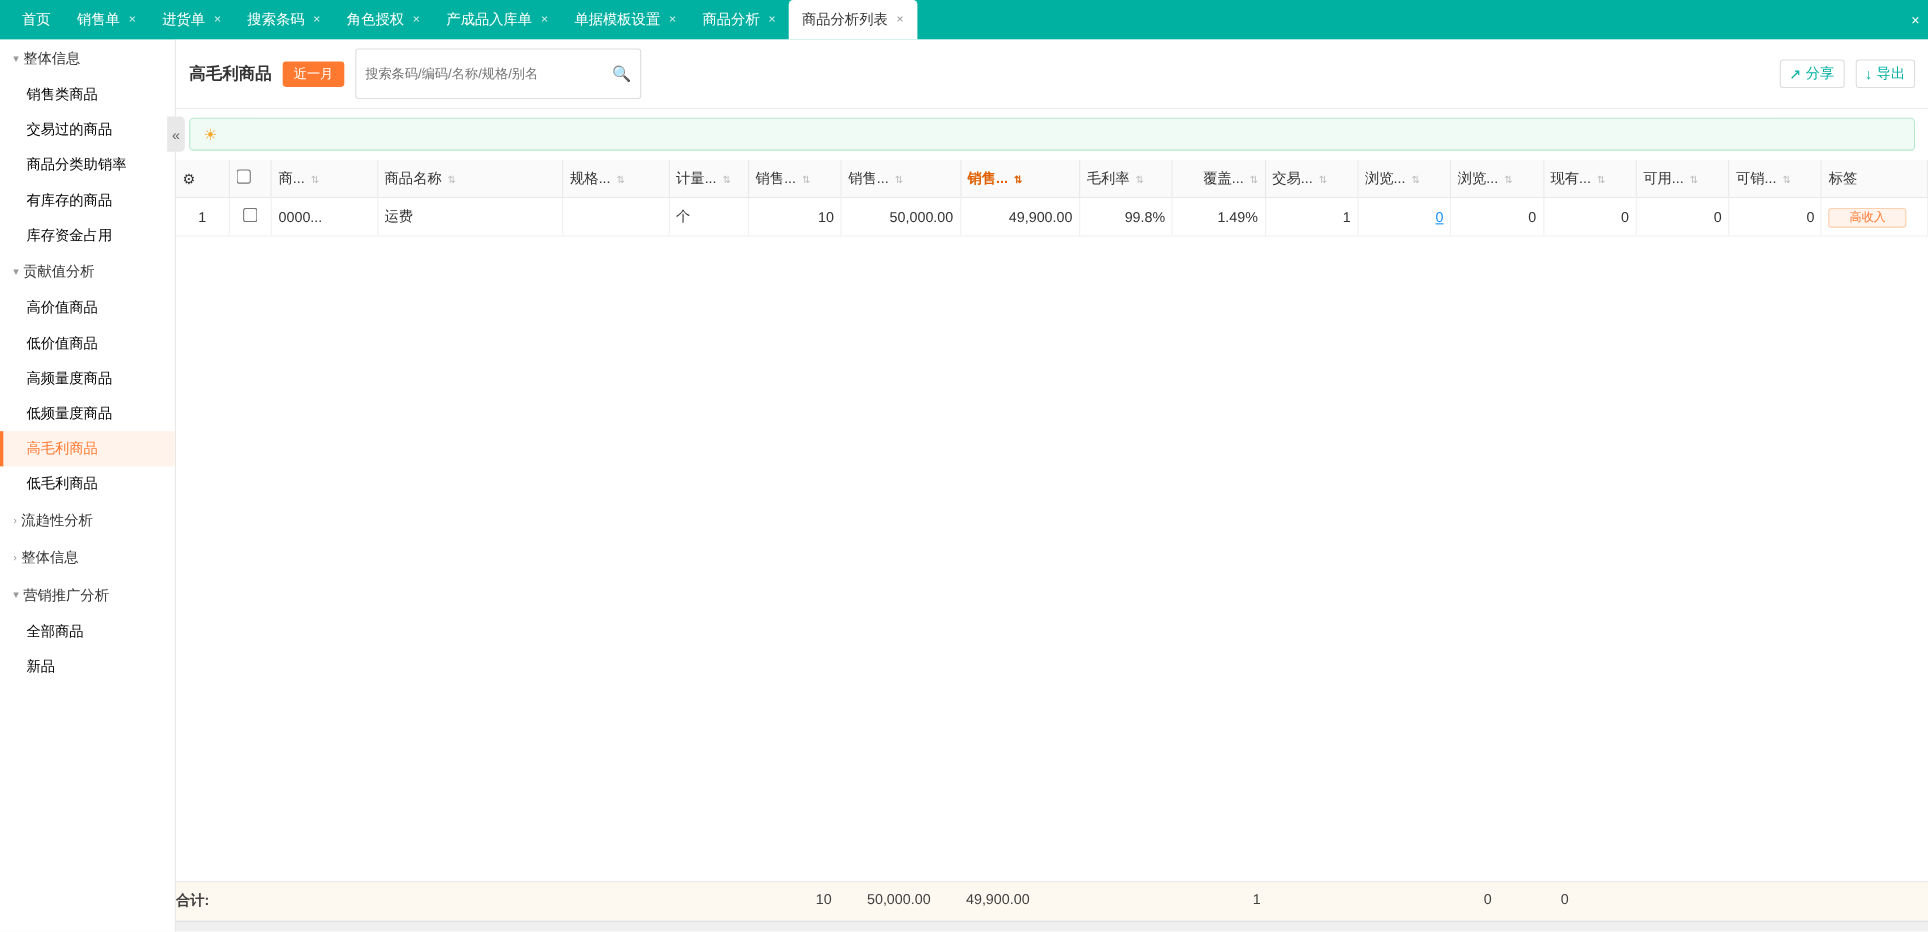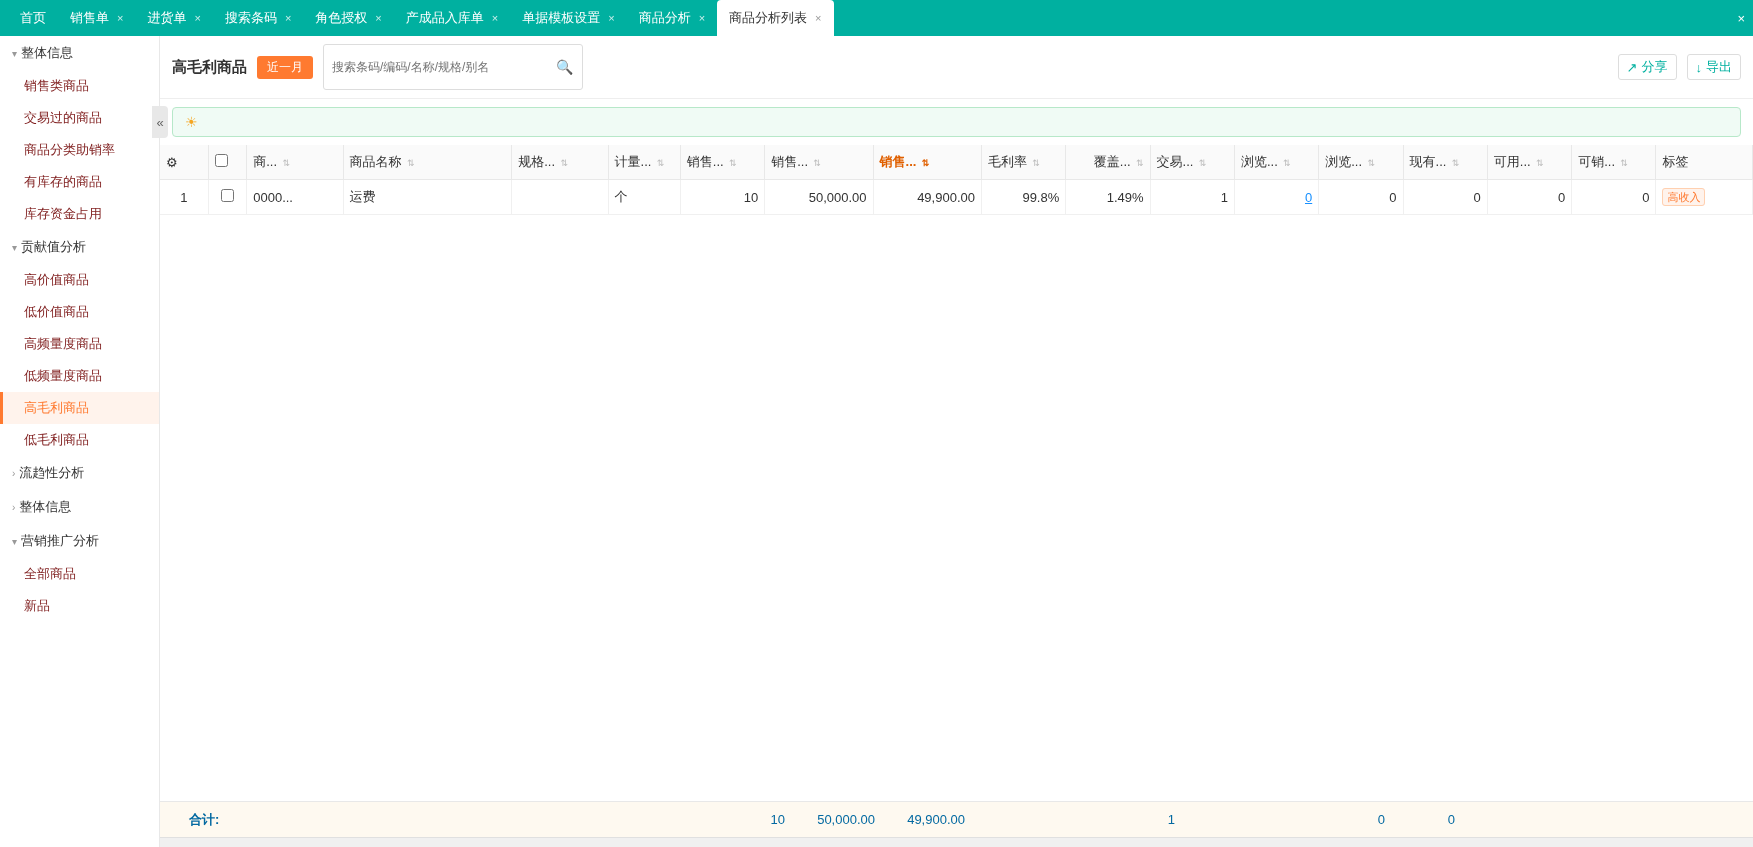--- a/index.html
+++ b/index.html
@@ -65,21 +65,21 @@
       align-items: center;
       padding: 8px 12px;
       font-size: 13px;
       color: #333;
       cursor: pointer;
       gap: 4px;
     }
     .sidebar-item {
       padding: 7px 12px 7px 24px;
       font-size: 12px;
-      color: #7f1d1d;
+      color: #000000;
       cursor: pointer;
       white-space: nowrap;
     }
     .sidebar-item.active {
       background: #fff3ec;
       color: #ff7a30;
       border-left: 3px solid #ff7a30;
       padding-left: 21px;
     }
     .sidebar-toggle { font-size: 10px; color: #999; }
@@ -225,35 +225,35 @@
       overflow: hidden;
       text-overflow: ellipsis;
       white-space: nowrap;
     }
     .td-center { text-align: center; }
     .td-right { text-align: right; }
     .tag-high-income {
       color: #ff7a30;
       background: #fff3ec;
       border: 1px solid #ffd0b0;
-      padding: 2px 4px;
+      padding: 2px 18px;
       border-radius: 3px;
       font-size: 11px;
     }
     .link-blue { color: #1890ff; text-decoration: underline; cursor: pointer; }
 
     
     .table-footer {
       background: #fef9f0;
       border-top: 1px solid #e8e8e8;
       display: flex;
-      align-items: center;
-      padding: 8px 29px;
-      font-size: 12px;
-      color: #0369a1;
+      align-items: flex-start;
+      padding: 8px 0;
+      font-size: 12px;
+      color: #404040;
       min-height: 36px;
     }
     .footer-label {
       width: 140px;
       font-weight: bold;
     }
     .footer-cell {
       padding: 0 6px;
       white-space: nowrap;
     }

